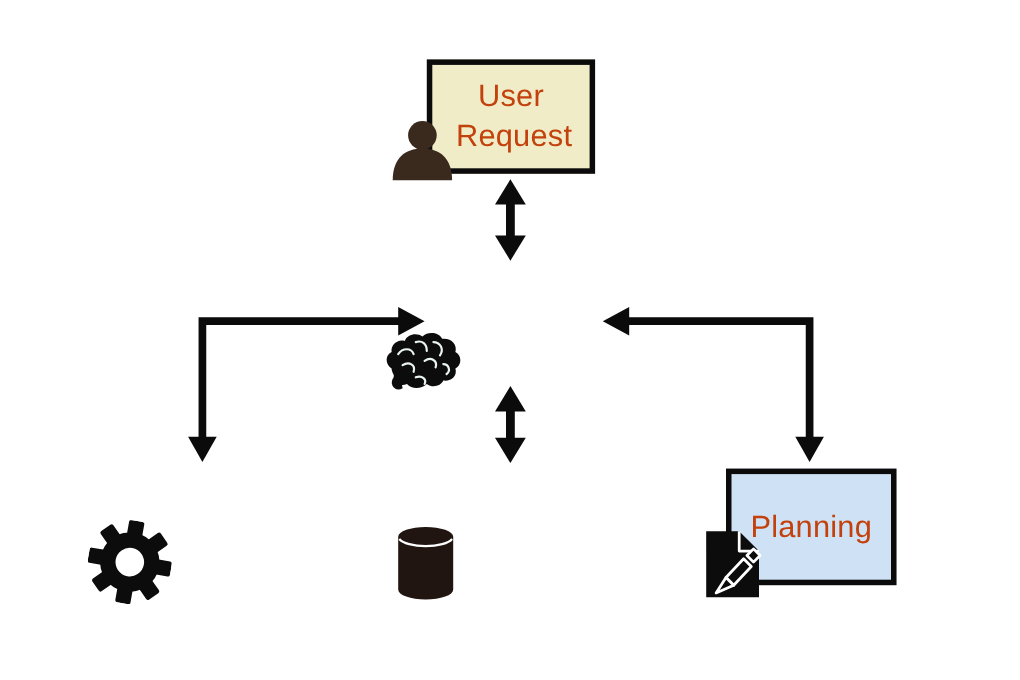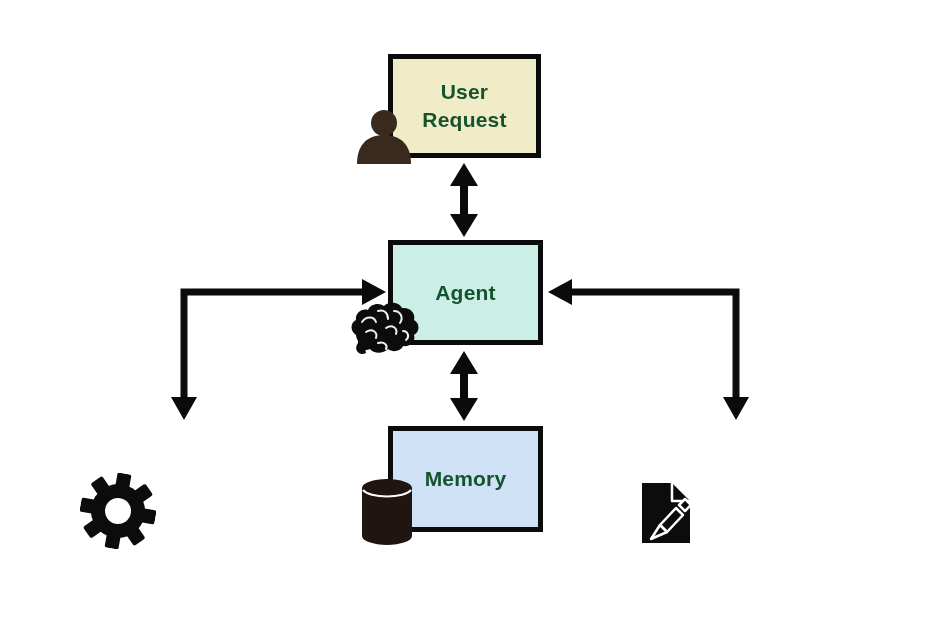--- a/index.html
+++ b/index.html
@@ -21,23 +21,23 @@
   .node {
     position: absolute;
     box-sizing: border-box;
     border: 5px solid #0b0b0b;
     display: flex;
     align-items: center;
     justify-content: center;
     z-index: 2;
   }
   .node .label {
-    font-weight: 700;
-    font-size: 21px;
-    color: #14532d;
+    font-weight: 400;
+    font-size: 28px;
+    color: #c2410c;
     text-align: center;
     line-height: 1.32;
     letter-spacing: 0.2px;
   }
   .node-user     { left: 388px; top: 54px;  width: 153px; height: 104px; }
   .node-user .label { max-width: 100px; }
   .node-agent    { left: 388px; top: 240px; width: 155px; height: 105px; }
   .node-tools    { left: 113px; top: 426px; width: 154px; height: 104px; }
   .node-memory   { left: 388px; top: 426px; width: 155px; height: 106px; }
   .node-planning { left: 660px; top: 426px; width: 155px; height: 106px; }
@@ -77,29 +77,26 @@
       <path d="M 736 400 L 736 292 L 570 292" fill="none" stroke-width="7" stroke-linejoin="miter"></path>
       <polygon points="548,292 572,279 572,305" stroke="none"></polygon>
       <polygon points="736,420 723,397 749,397" stroke="none"></polygon>
     </g>
   </svg>
 
   <div class="node node-user" style="background-color: rgb(241, 236, 200);">
     <span class="label">User Request</span>
   </div>
 
-  <div class="node node-agent" style="background-color: rgb(203, 238, 231);">
-    <span class="label">Agent</span>
-  </div>
 
 
-  <div class="node node-memory" style="background-color: rgb(207, 225, 244);">
-    <span class="label">Memory</span>
+
+  <div class="node node-planning" style="background-color: rgb(207, 225, 244);">
+    <span class="label">Planning</span>
   </div>
-
 
   <svg class="icon icon-person" width="60" height="56" viewBox="0 0 60 56">
     <g fill="#3a2a1e">
       <circle cx="30" cy="15" r="13"></circle>
       <path d="M 3 56 C 3 36 14 27 30 27 C 46 27 57 36 57 56 Z"></path>
     </g>
   </svg>
 
   <svg class="icon icon-brain" width="74" height="56" viewBox="0 0 74 56">
     <g fill="#0c0c0c">

